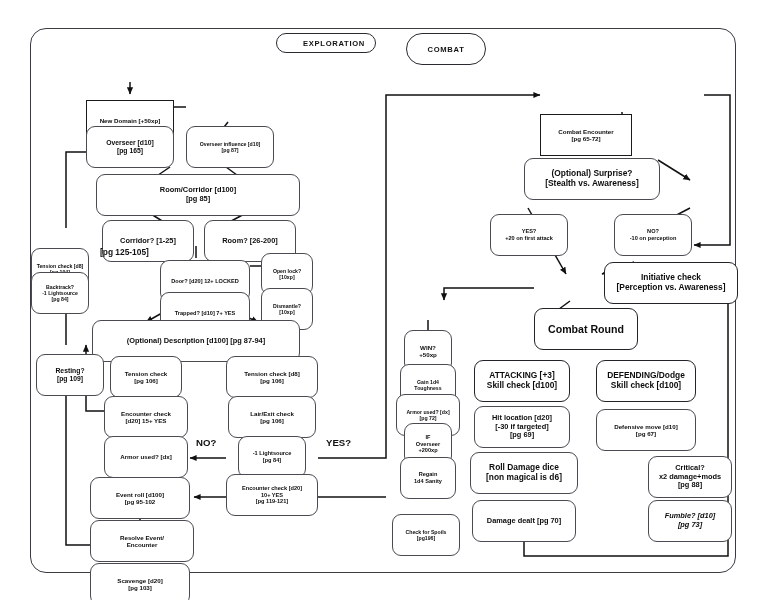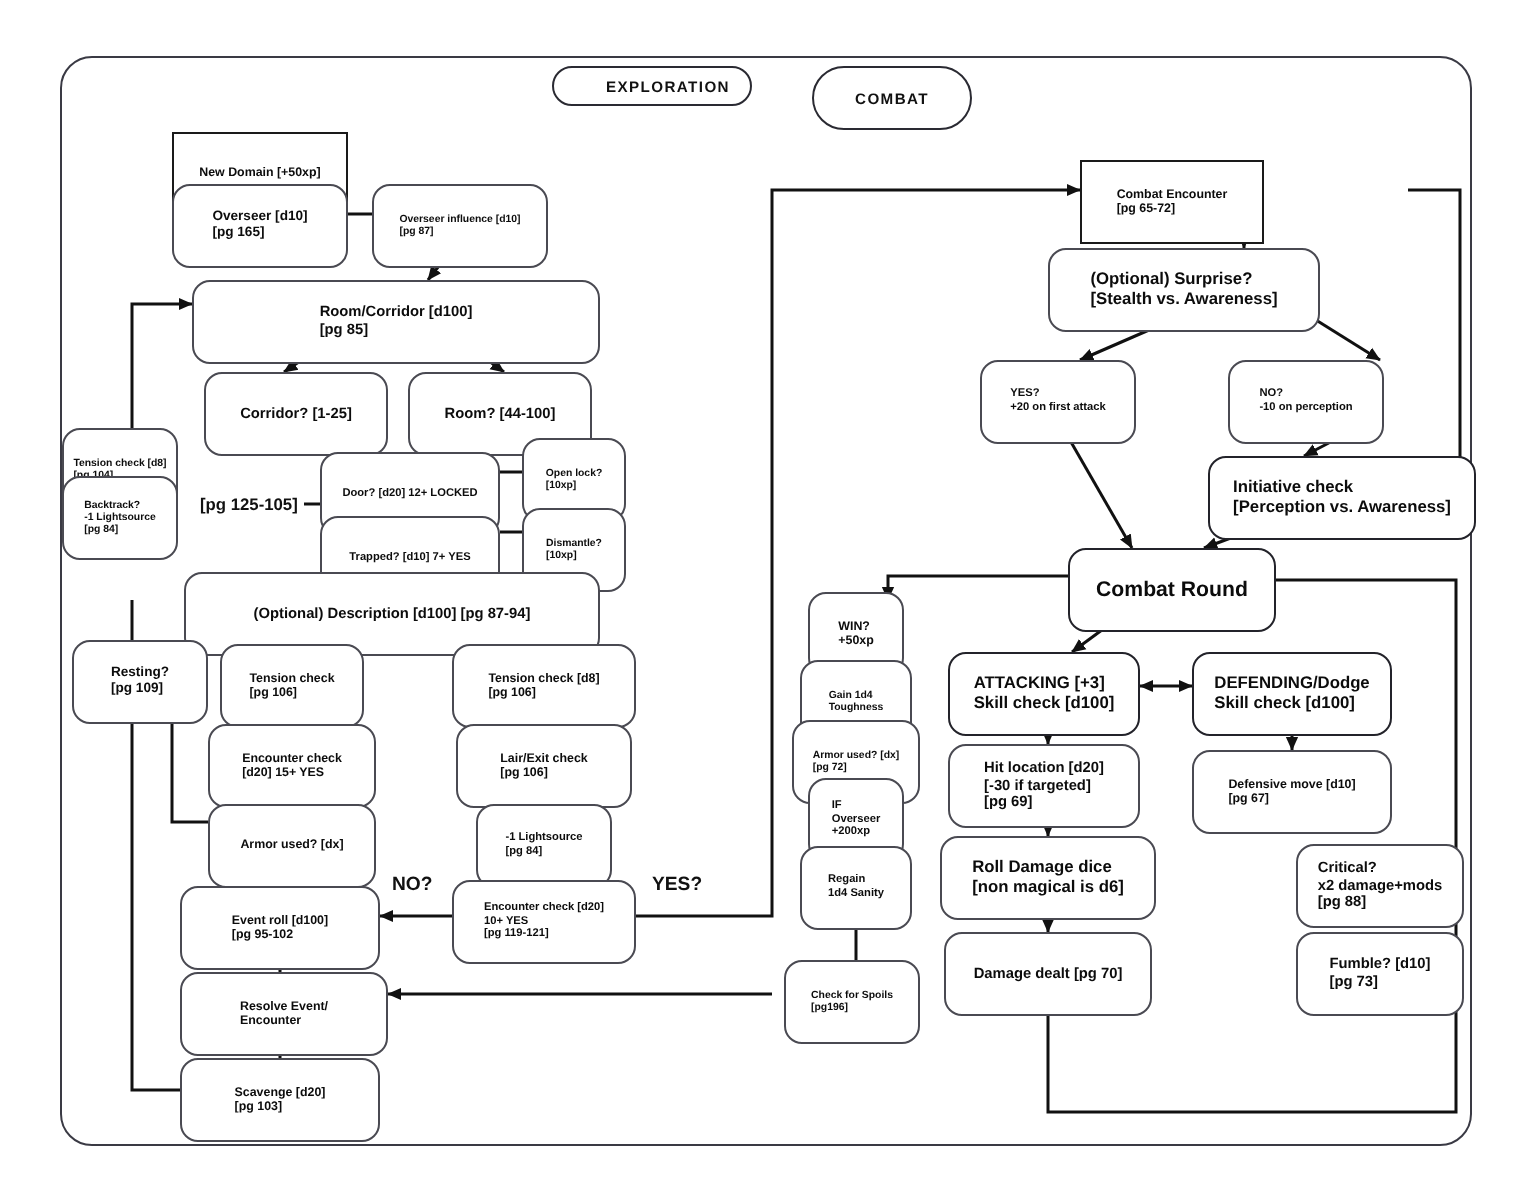--- a/index.html
+++ b/index.html
@@ -15,23 +15,24 @@
     border:1.6px solid #3a3a44;border-radius:16px;box-sizing:border-box;
     background:transparent;
   }
 
   svg.links{position:absolute;left:0;top:0;width:768px;height:600px;pointer-events:none;}
 
   .node{
     position:absolute;box-sizing:border-box;
     border:1.1px solid #4a4a52;background:#ffffff;
     display:flex;align-items:center;justify-content:center;
-    text-align:left;color:#0c0c0c;font-weight:bold;
+    text-align:center;color:#0c0c0c;font-weight:bold;
     border-radius:9px;line-height:1.18;padding:20px 3px;
     white-space:pre-line;
+    margin-top:34px;
   }
   .node.rect{border-radius:0;border-width:1.4px;border-color:#1a1a1a;}
   .node.thick{border-width:1.5px;border-color:#23232a;}
 
   .fs5{font-size:5.2px;}
   .fs55{font-size:5.6px;}
   .fs6{font-size:6.2px;}
   .fs65{font-size:6.8px;}
   .fs7{font-size:7.4px;}
   .fs8{font-size:8.4px;}
@@ -168,21 +169,21 @@
 [pg 165]</div>
 
   <div class="node fs5" style="left:186px;top:92px;width:88px;height:30px;">Overseer influence [d10]
 [pg 87]</div>
 
   <div class="node fs7" style="left:96px;top:140px;width:204px;height:27px;">Room/Corridor [d100]
 [pg 85]</div>
 
   <div class="node fs7" style="left:102px;top:186px;width:92px;height:26px;">Corridor? [1-25]</div>
 
-  <div class="node fs7" style="left:204px;top:186px;width:92px;height:26px;">Room? [44-100]</div>
+  <div class="node fs7" style="left:204px;top:186px;width:92px;height:26px;">Room? [26-200]</div>
 
   <div class="node fs55" style="left:160px;top:226px;width:90px;height:20px;">Door? [d20] 12+ LOCKED</div>
 
   <div class="node fs5" style="left:261px;top:219px;width:52px;height:26px;">Open lock?
 [10xp]</div>
 
   <div class="node fs55" style="left:160px;top:258px;width:90px;height:18px;">Trapped? [d10] 7+ YES</div>
 
   <div class="node fs5" style="left:261px;top:254px;width:52px;height:26px;">Dismantle?
 [10xp]</div>
@@ -284,16 +285,16 @@
 
   <div class="node fs8" style="left:470px;top:418px;width:108px;height:34px;">Roll Damage dice
 [non magical is d6]</div>
 
   <div class="node fs7" style="left:472px;top:466px;width:104px;height:24px;">Damage dealt [pg 70]</div>
 
   <div class="node fs7" style="left:648px;top:422px;width:84px;height:36px;">Critical?
 x2 damage+mods
 [pg 88]</div>
 
-  <div class="node fs7" style="left:648px;top:466px;width:84px;height:30px;">Fumble? [d10]
+  <div class="node fs7" style="left:648px;top:466px;width:84px;height:30px;font-style:italic;">Fumble? [d10]
 [pg 73]</div>
 
 </div>
 
 </body></html>

